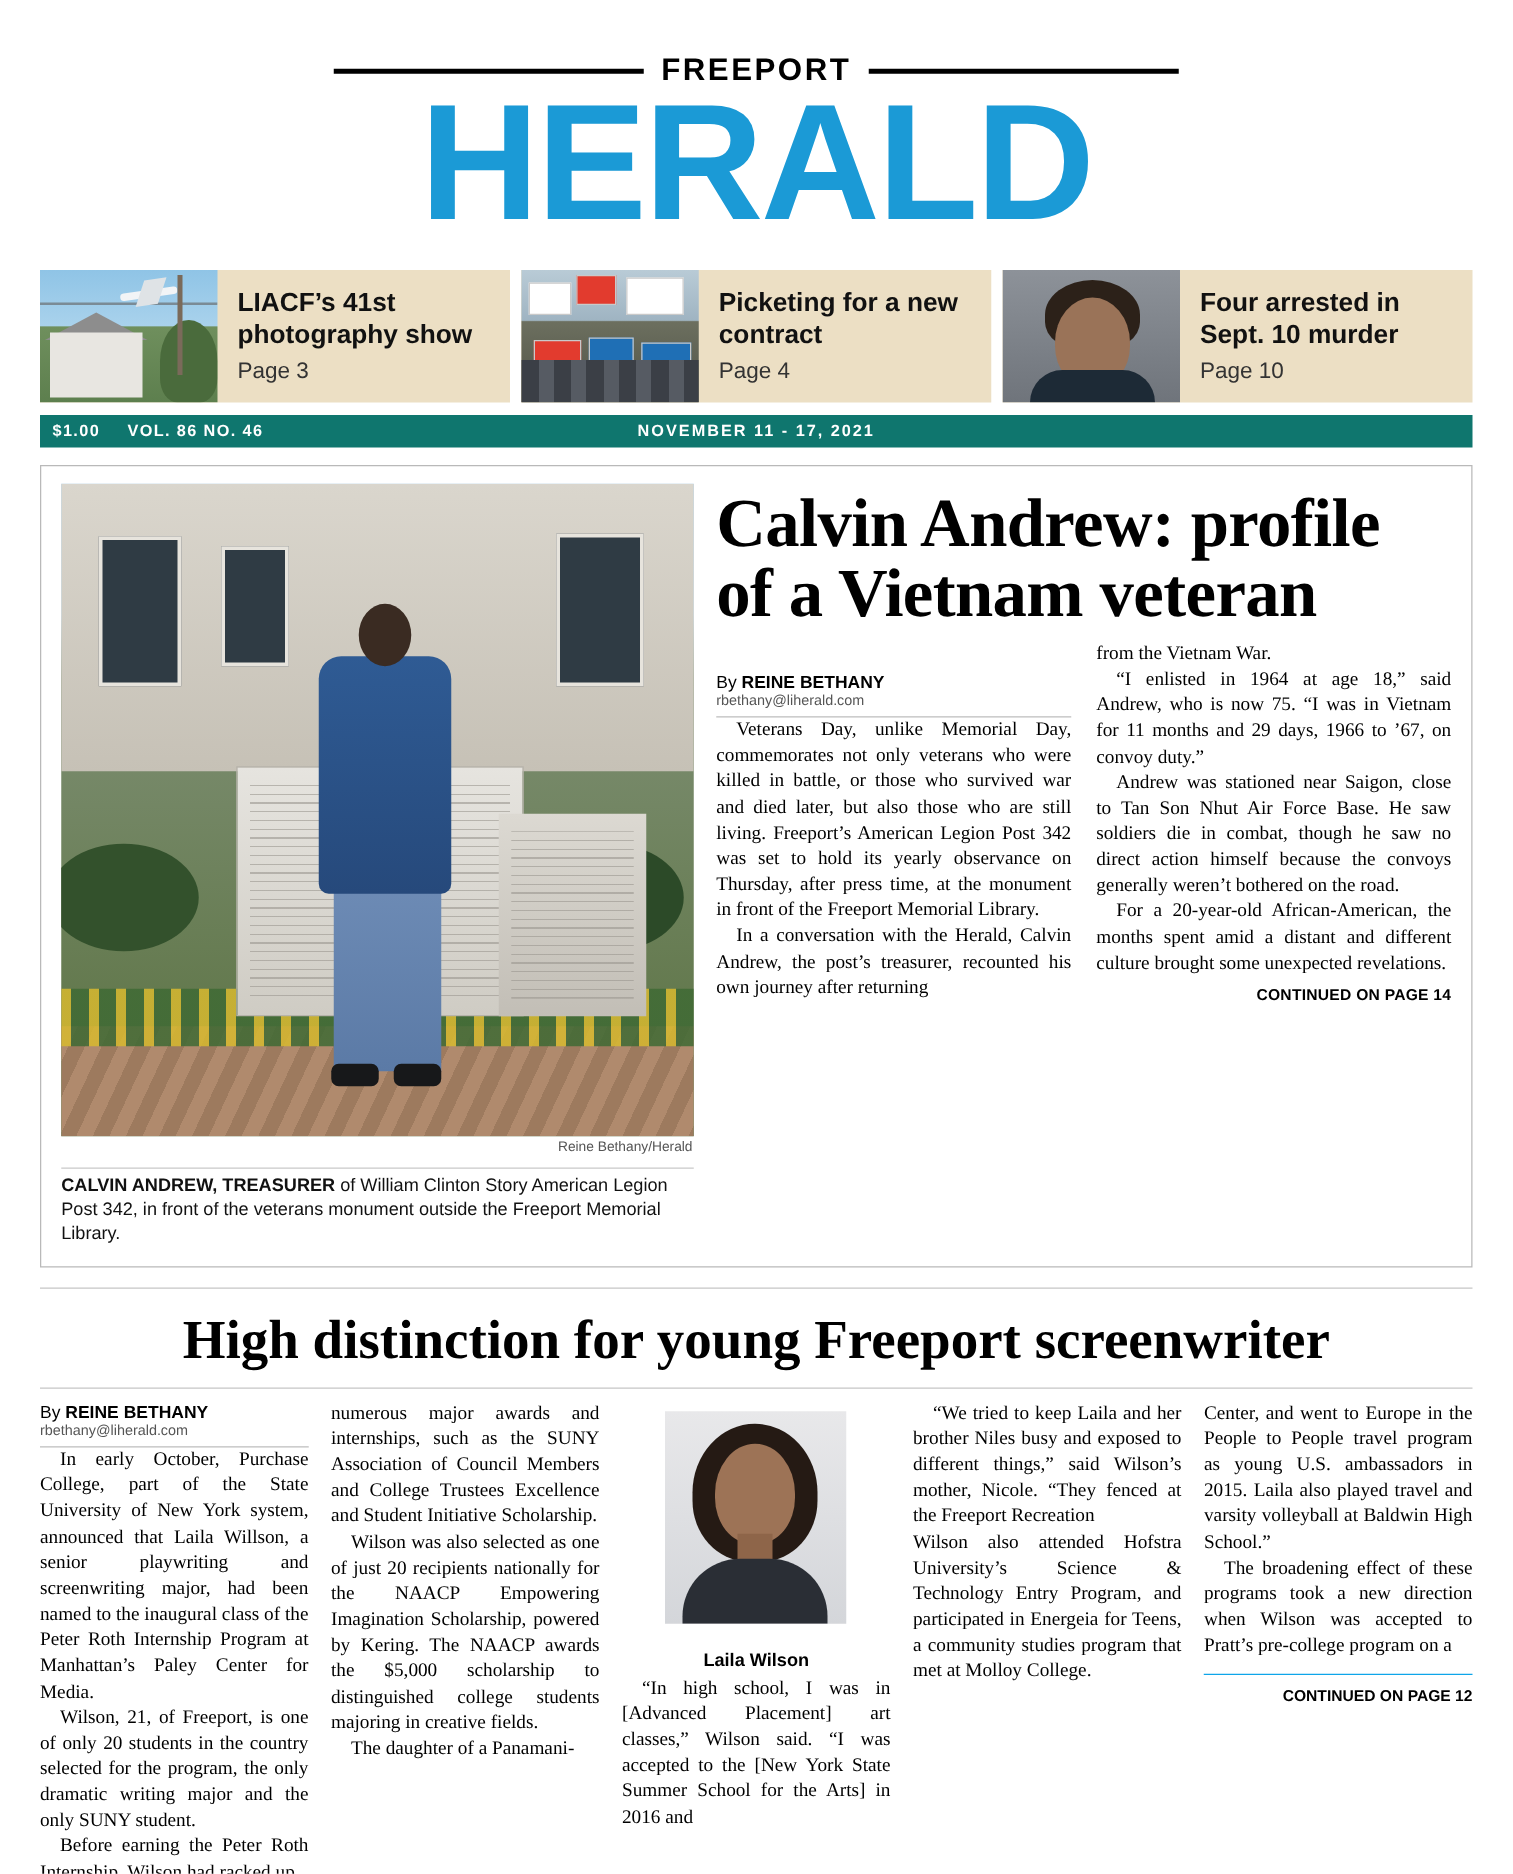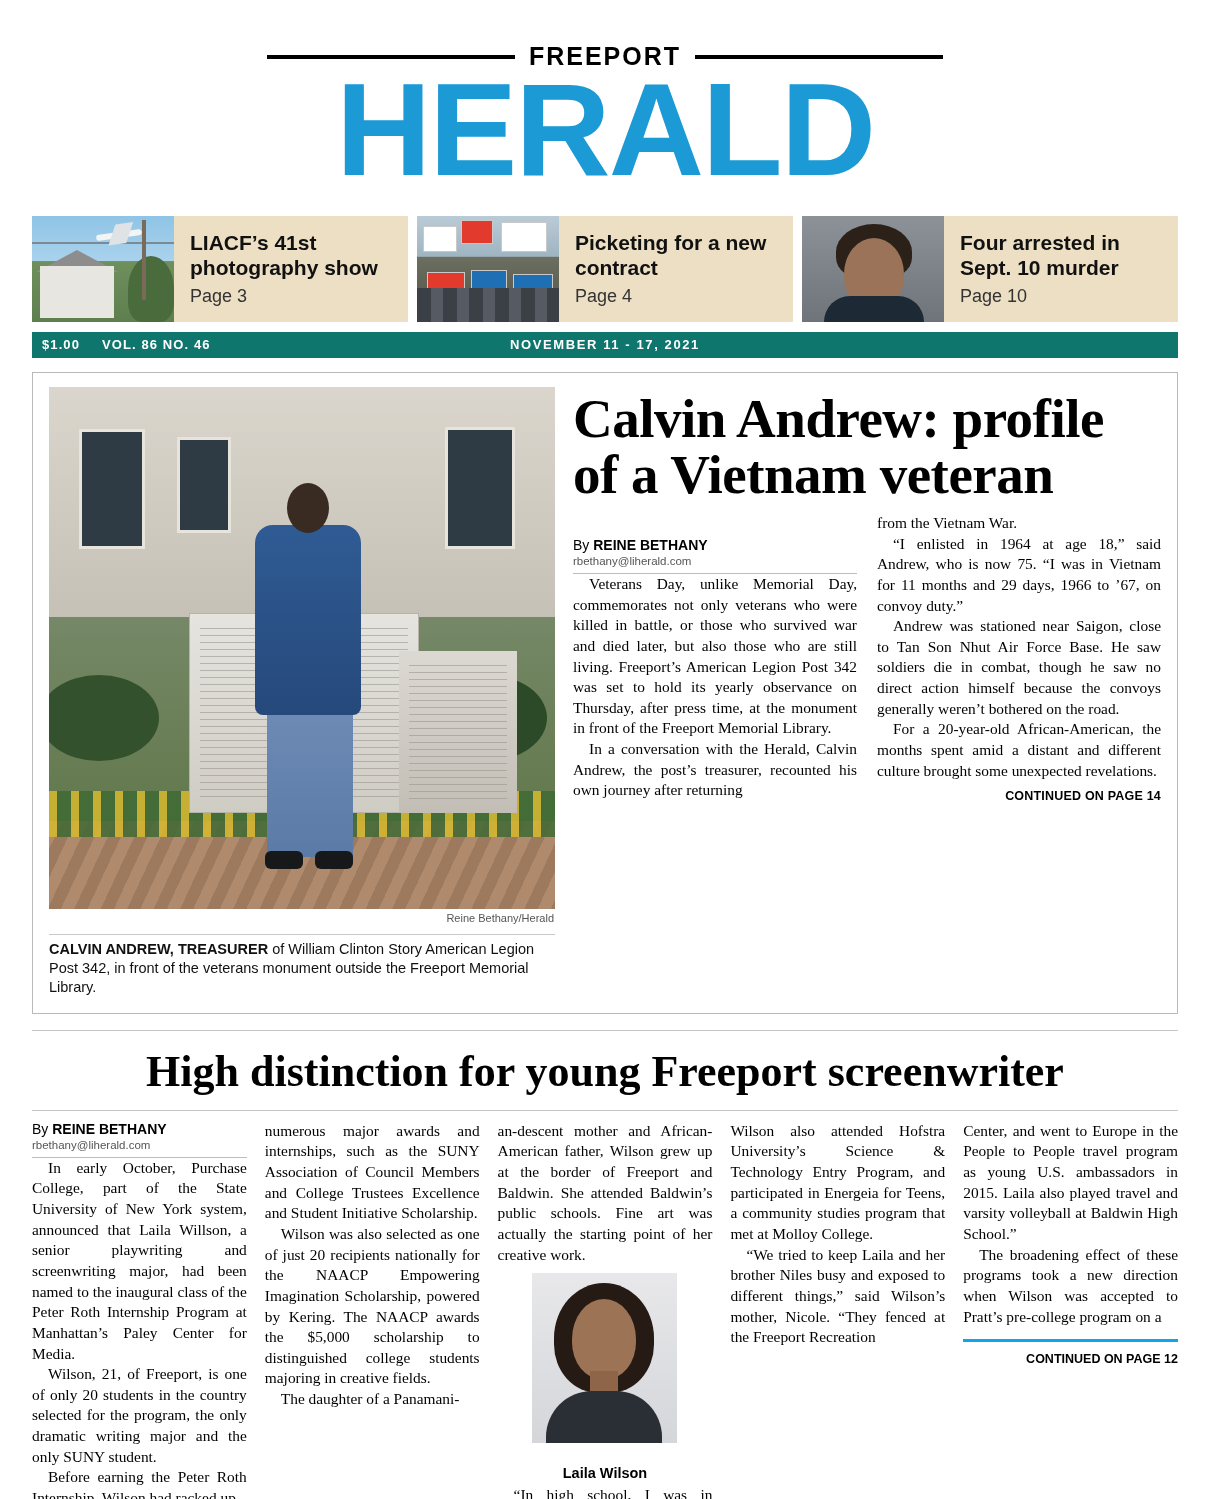--- a/index.html
+++ b/index.html
@@ -219,21 +219,21 @@
   .hs-face { position: absolute; left: 40px; top: 26px; width: 64px; height: 80px; background: #9d7356; border-radius: 50% 50% 46% 46%; }
   .hs-body { position: absolute; left: 14px; bottom: 0; width: 116px; height: 52px; background: #2a2e35; border-radius: 46px 46px 0 0; }
   .hs-neck { position: absolute; left: 58px; top: 98px; width: 28px; height: 26px; background: #8e6549; }
   .headshot-cap {
     text-align: center; font-family: "Liberation Sans", sans-serif;
     font-weight: bold; font-size: 14.5px; margin-top: 22px;
   }
   .s2-continued {
     font-family: "Liberation Sans", sans-serif;
     font-weight: bold; font-size: 12.5px; text-align: right;
-    border-top: 3px solid #0ea5e9; margin-top: 12px; padding-top: 10px;
+    border-top: 1px solid #0ea5e9; margin-top: 12px; padding-top: 10px;
   }
 </style>
 </head>
 <body>
 
 <div class="page">
 
   <div class="masthead">
     <div class="kicker-row">
       <div class="kicker-rule"></div>
@@ -377,42 +377,39 @@
 
       <div class="s2col">
         <div class="bodytext">
           <p style="text-indent:0">numerous major awards and internships, such as the SUNY Association of Council Members and College Trustees Excellence and Student Initiative Scholarship.</p>
           <p>Wilson was also selected as one of just 20 recipients nationally for the NAACP Empowering Imagination Scholarship, powered by Kering. The NAACP awards the $5,000 scholarship to distinguished college students majoring in creative fields.</p>
           <p>The daughter of a Panamani-</p>
         </div>
       </div>
 
       <div class="s2col">
-        <div class="bodytext">
-          <p style="text-indent:0">an-descent mother and African-American father, Wilson grew up at the border of Freeport and Baldwin. She attended Baldwin’s public schools. Fine art was actually the starting point of her creative work.</p>
-        </div>
         <div class="headshot-box">
           <div class="headshot">
             <div class="hs-hair"></div>
             <div class="hs-face"></div>
             <div class="hs-neck"></div>
             <div class="hs-body"></div>
           </div>
           <div class="headshot-cap">Laila Wilson</div>
         </div>
         <div class="bodytext">
           <p>“In high school, I was in [Advanced Placement] art classes,” Wilson said. “I was accepted to the [New York State Summer School for the Arts] in 2016 and</p>
 
         </div>
       </div>
 
       <div class="s2col">
         <div class="bodytext">
+          <p>“We tried to keep Laila and her brother Niles busy and exposed to different things,” said Wilson’s mother, Nicole. “They fenced at the Freeport Recreation</p>
           <p style="text-indent:0">Wilson also attended Hofstra University’s Science &amp; Technology Entry Program, and participated in Energeia for Teens, a community studies program that met at Molloy College.</p>
-          <p>“We tried to keep Laila and her brother Niles busy and exposed to different things,” said Wilson’s mother, Nicole. “They fenced at the Freeport Recreation</p>
         </div>
       </div>
 
       <div class="s2col">
         <div class="bodytext">
           <p style="text-indent:0">Center, and went to Europe in the People to People travel program as young U.S. ambassadors in 2015. Laila also played travel and varsity volleyball at Baldwin High School.”</p>
           <p>The broadening effect of these programs took a new direction when Wilson was accepted to Pratt’s pre-college program on a</p>
         </div>
         <div class="s2-continued">CONTINUED ON PAGE 12</div>
       </div>

